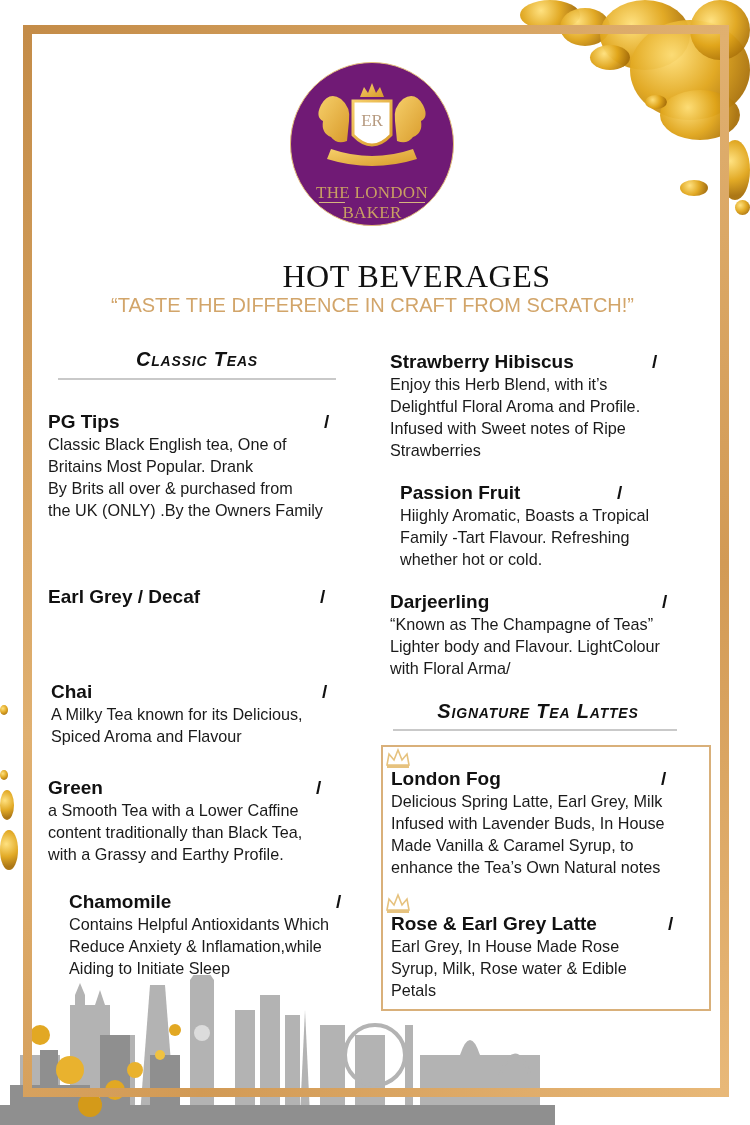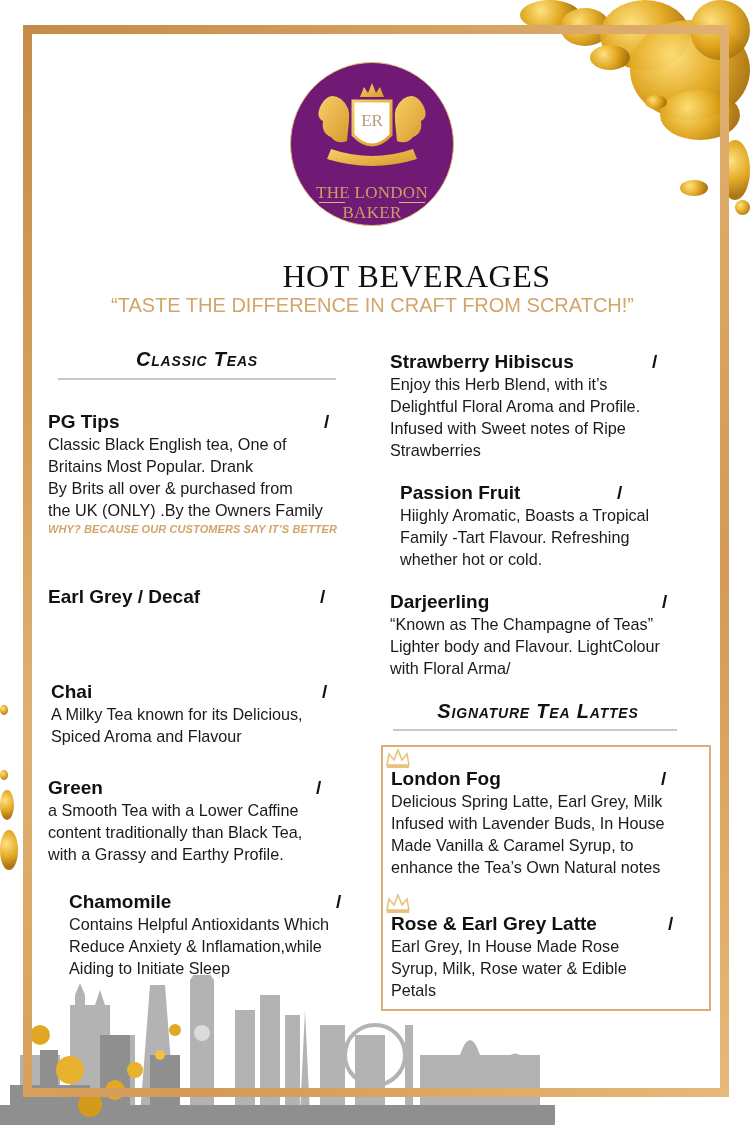--- a/index.html
+++ b/index.html
@@ -125,21 +125,20 @@
 
 <div class="sec-head" style="left:58px;width:278px;top:348px;">Classic Teas</div>
 <div class="sec-rule" style="left:58px;width:278px;top:378px;"></div>
 
 <div class="item" style="left:48px;top:410px;width:320px;">
   <div class="item-name"><span>PG Tips</span><span class="slash" style="left:276px">/</span></div>
   <div class="item-desc">Classic Black English tea, One of
 Britains Most Popular. Drank
 By Brits all over &amp; purchased from
 the UK (ONLY) .By the Owners Family</div>
-  <div class="note">WHY? BECAUSE OUR CUSTOMERS SAY IT’S BETTER</div>
 </div>
 
 <div class="item" style="left:48px;top:565px;width:320px;margin-top:20px;">
   <div class="item-name"><span>Earl Grey / Decaf</span><span class="slash" style="left:272px">/</span></div>
 </div>
 
 <div class="item" style="left:51px;top:680px;width:320px;">
   <div class="item-name"><span>Chai</span><span class="slash" style="left:271px">/</span></div>
   <div class="item-desc">A Milky Tea known for its Delicious,
 Spiced Aroma and Flavour</div>

